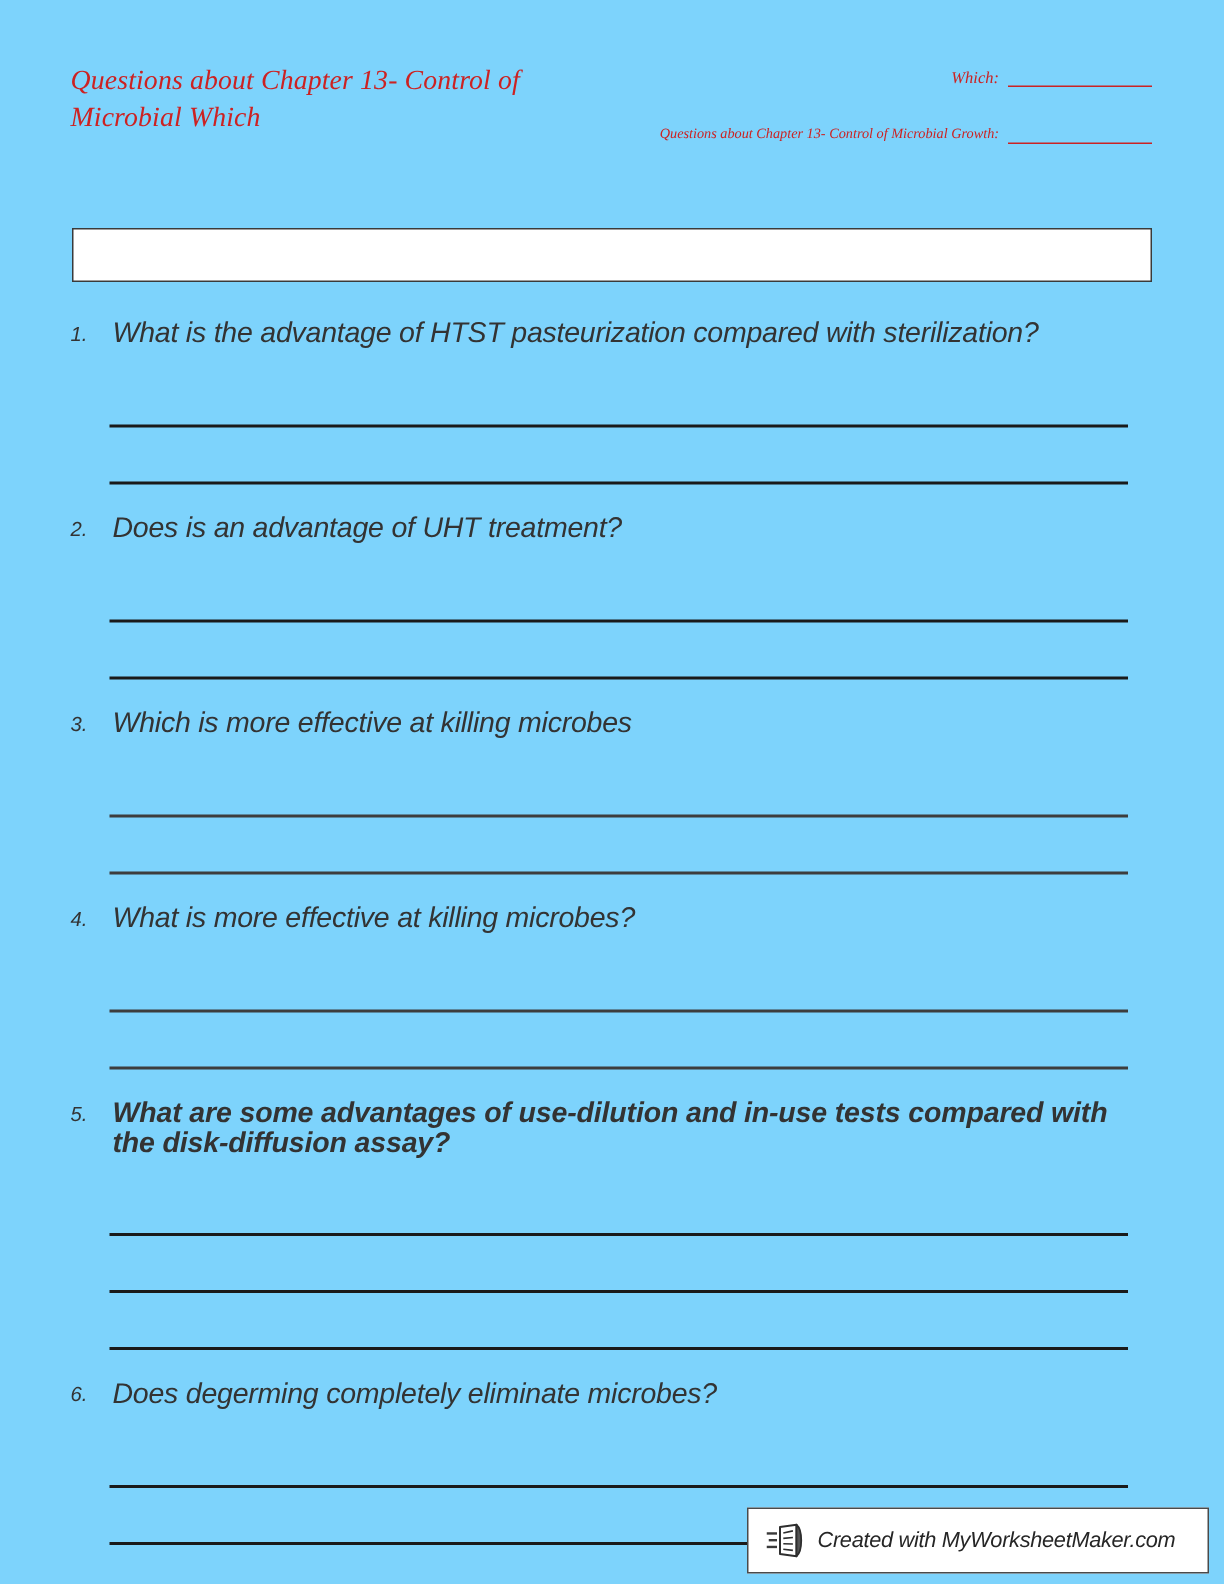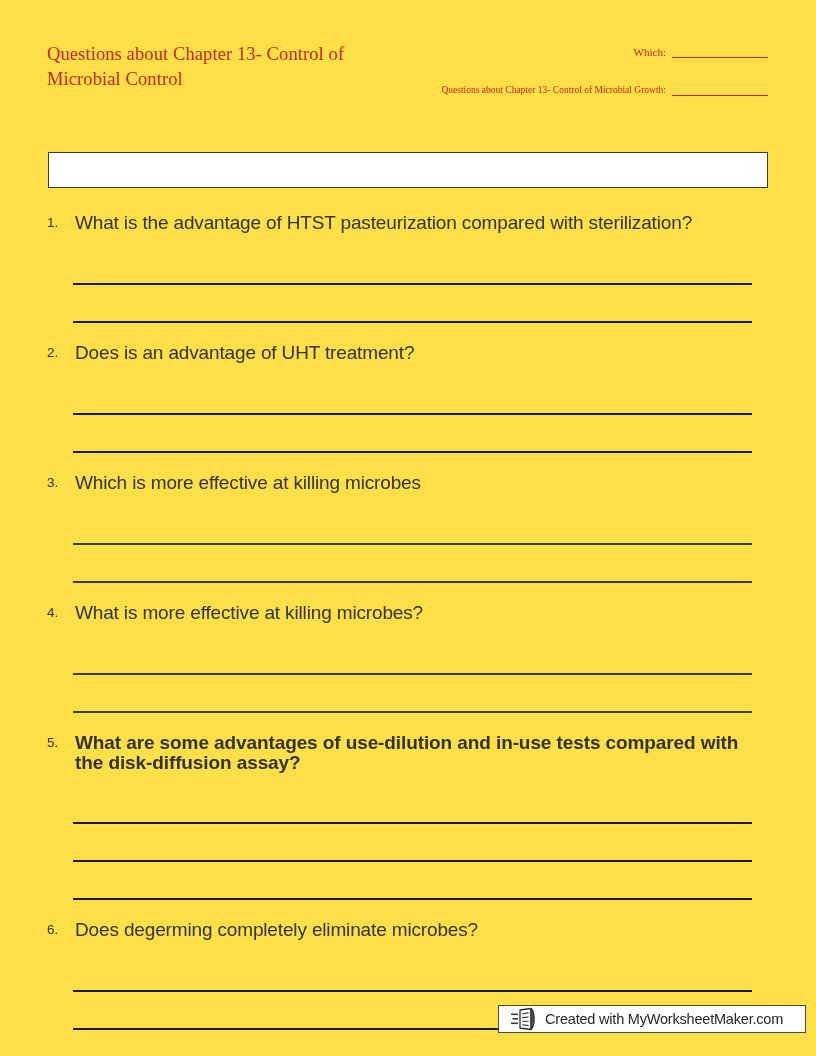--- a/index.html
+++ b/index.html
@@ -14,21 +14,22 @@
     position: relative;
     font-family: "Liberation Sans", sans-serif;
     overflow: hidden;
   }
 
   .page {
     position: absolute;
     left: 0; top: 0;
     width: 816px;
     height: 1056px;
-    background: #fde047;
+    background: #7dd3fc;
+    font-style: italic;
   }
 
   
   .header {
     position: absolute;
     left: 0; top: 0;
     width: 816px;
     height: 120px;
   }
 
@@ -149,21 +150,21 @@
   .question-block + .question-block {
     margin-top: 20px;
   }
 
   
   .footer-badge {
     position: absolute;
     left: 498px;
     top: 1005px;
     width: 308px;
-    height: 28px;
+    height: 44px;
     border: 1.4px solid #4a4a4a;
     box-sizing: border-box;
     background: #ffffff;
     display: flex;
     align-items: center;
     padding-left: 12px;
   }
   .badge-logo {
     width: 26px;
     height: 24px;
@@ -181,21 +182,21 @@
 </head>
 <body>
 
 <div class="page">
 
   <div class="header">
 
     <div class="title-block">
       <div class="worksheet-title">
         <span>Questions about Chapter 13- Control of</span><br>
-        <span>Microbial Control</span>
+        <span>Microbial Which</span>
       </div>
     </div>
 
     <div class="header-fields">
       <div class="field-row">
         <span class="field-label">Which:</span>
         <span class="field-rule"></span>
       </div>
       <div class="field-row">
         <span class="field-label small">Questions about Chapter 13- Control of Microbial Growth:</span>

